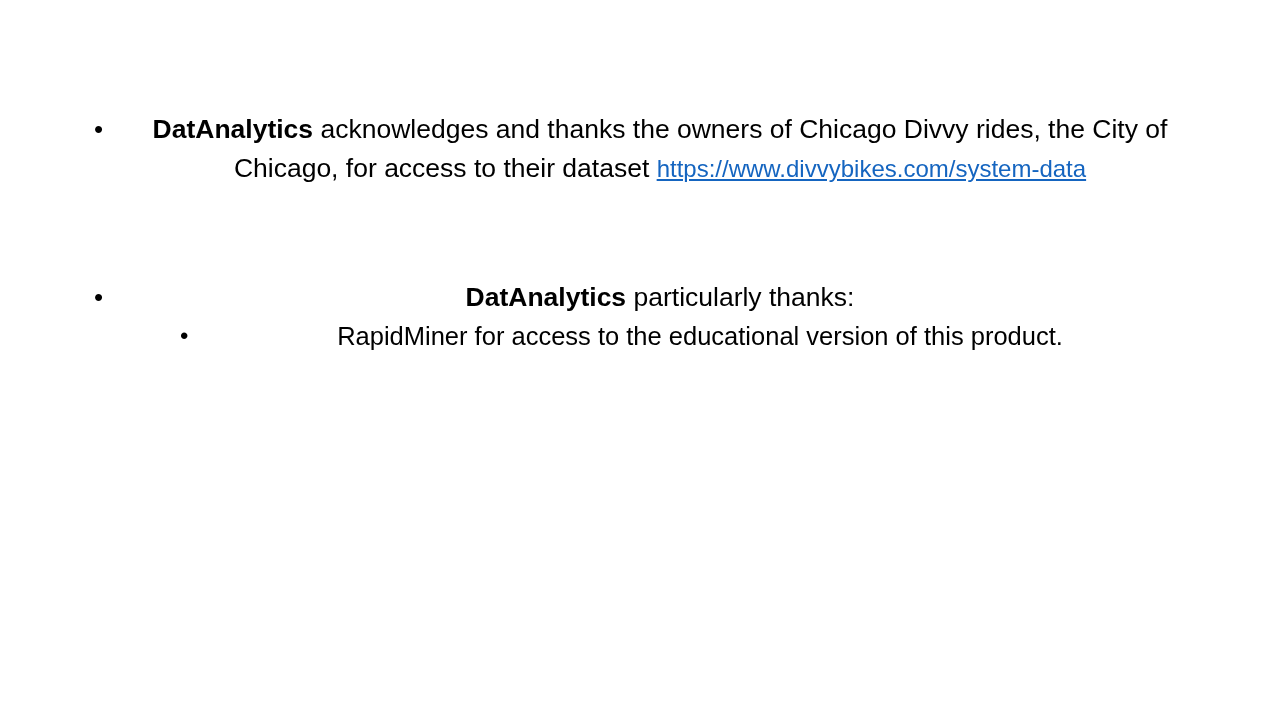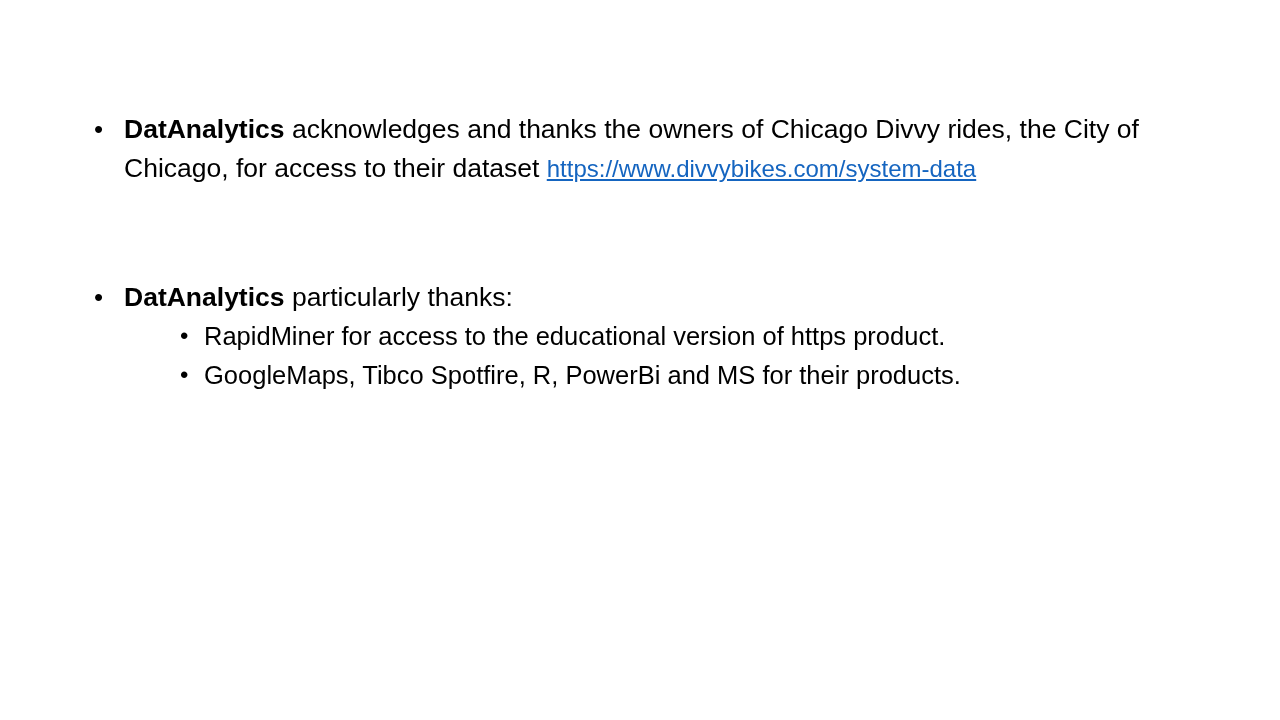--- a/index.html
+++ b/index.html
@@ -12,20 +12,21 @@
     background: #ffffff;
     font-family: "Liberation Sans", sans-serif;
     color: #000000;
     overflow: hidden;
   }
   .slide {
     position: relative;
     width: 1280px;
     height: 720px;
     box-sizing: border-box;
+    text-align: center;
   }
   .content {
     position: absolute;
     left: 86px;
     top: 110px;
     width: 1110px;
   }
 
   ul.level1 {
     list-style: none;
@@ -102,24 +103,21 @@
     </ul>
 
     <div class="block-gap-lg"></div>
 
     <ul class="level1">
       <li>
         <span class="bold">DatAnalytics</span><span> particularly thanks:</span>
 
         <ul class="level2">
           <li>
-            <span>RapidMiner for access to the educational version of https product.</span>
-          </li>
-          <li>
-            <span>GoogleMaps, Tibco Spotfire, R, PowerBi and MS for their products.</span>
+            <span>RapidMiner for access to the educational version of this product.</span>
           </li>
         </ul>
       </li>
     </ul>
 
     <div class="block-gap-xl"></div>
 
 
   </div>
 </div>

